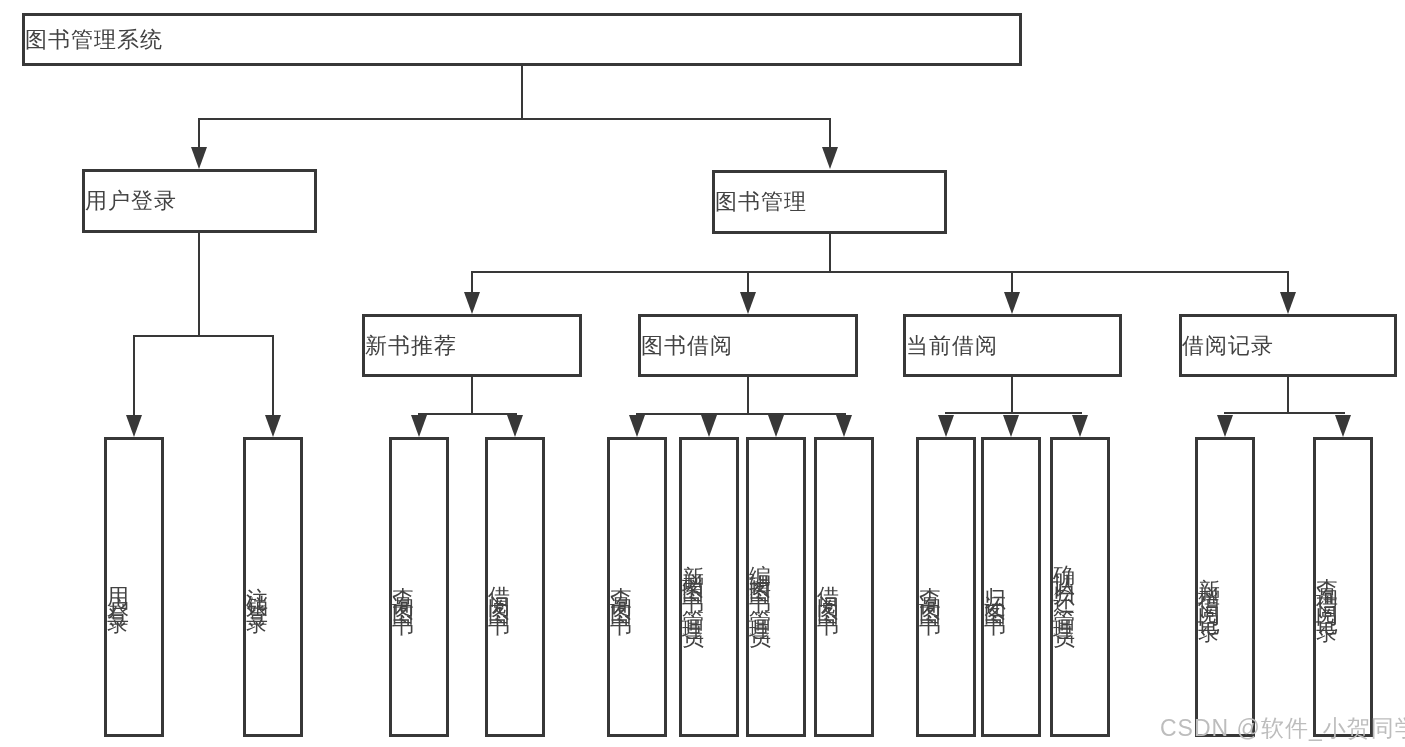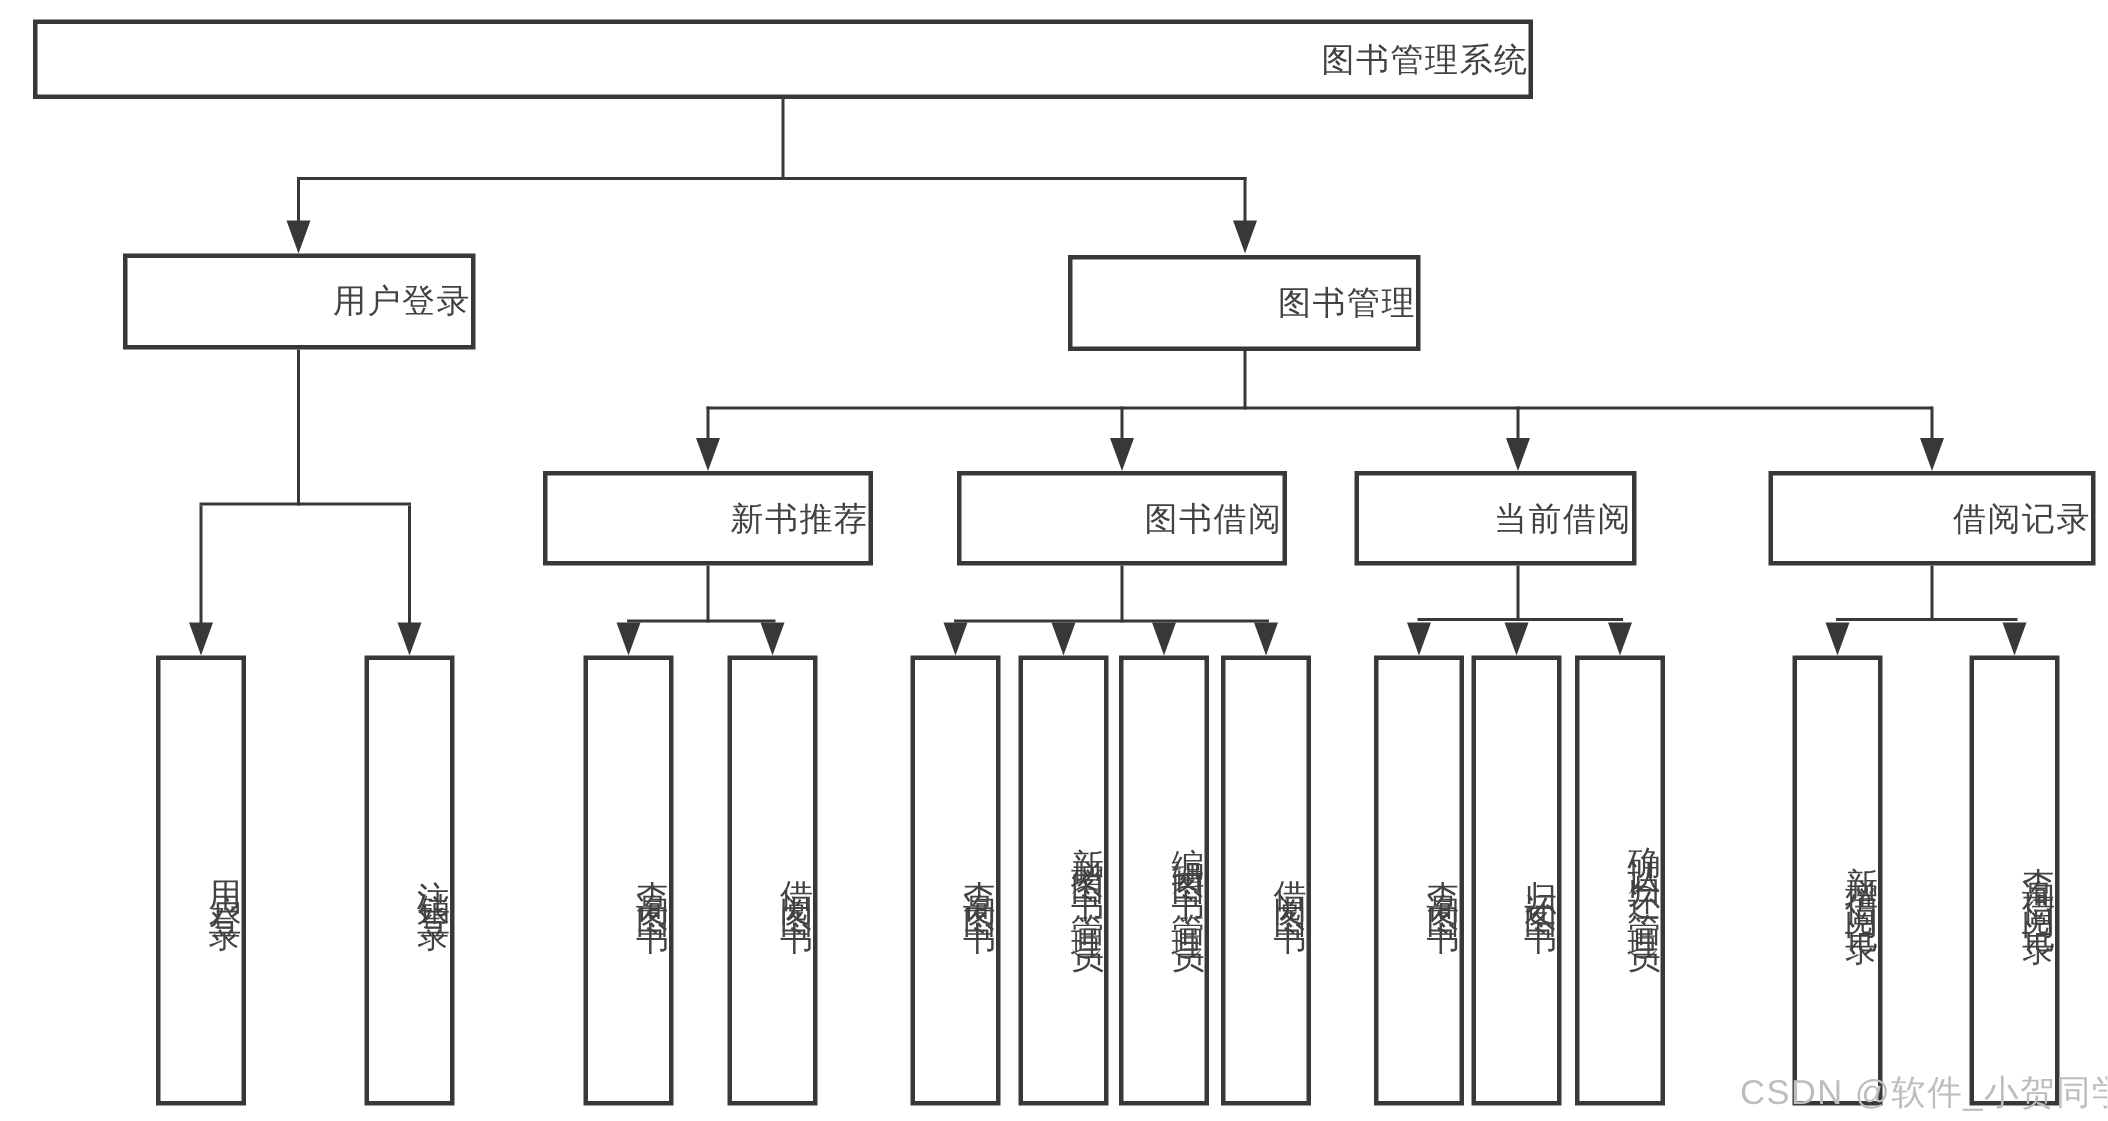--- a/index.html
+++ b/index.html
@@ -11,24 +11,23 @@
     overflow: hidden;
     font-family: "Liberation Sans", sans-serif;
   }
   .box {
     position: absolute;
     box-sizing: border-box;
     background: #ffffff;
     border: 3px solid #383838;
     display: flex;
     align-items: center;
-    justify-content: flex-end;
+    justify-content: flex-start;
     color: #424242;
     z-index: 2;
-    padding-left: 32px;
   }
   .box.h .lbl {
     font-size: 22px;
     letter-spacing: 1px;
     white-space: nowrap;
   }
   .box.v .lbl {
     writing-mode: vertical-rl;
     text-orientation: mixed;
     font-size: 22px;
@@ -100,21 +99,21 @@
   <div class="arrow" style="left:1004px;top:292px"></div>
   <div class="stem" style="left:1287px;top:271px;width:2px;height:22px"></div>
   <div class="arrow" style="left:1280px;top:292px"></div>
 
   <div class="box h" style="left:362px;top:314px;width:220px;height:63px">
     <span class="lbl">新书推荐</span>
   </div>
   <div class="box h" style="left:638px;top:314px;width:220px;height:63px">
     <span class="lbl">图书借阅</span>
   </div>
-  <div class="box h" style="left:903px;top:314px;width:188px;height:63px">
+  <div class="box h" style="left:903px;top:314px;width:219px;height:63px">
     <span class="lbl">当前借阅</span>
   </div>
   <div class="box h" style="left:1179px;top:314px;width:218px;height:63px">
     <span class="lbl">借阅记录</span>
   </div>
 
   <div class="vline" style="left:471px;top:376px;width:2px;height:39px"></div>
   <div class="hline" style="left:418px;top:413px;width:99px;height:2px"></div>
   <div class="arrow" style="left:411px;top:415px"></div>
   <div class="arrow" style="left:507px;top:415px"></div>

